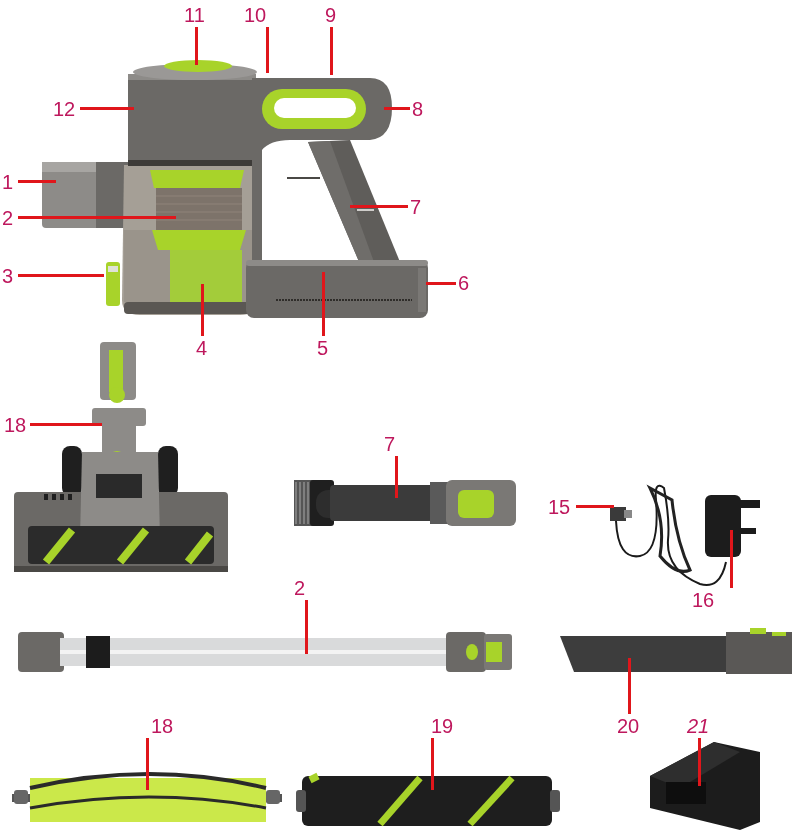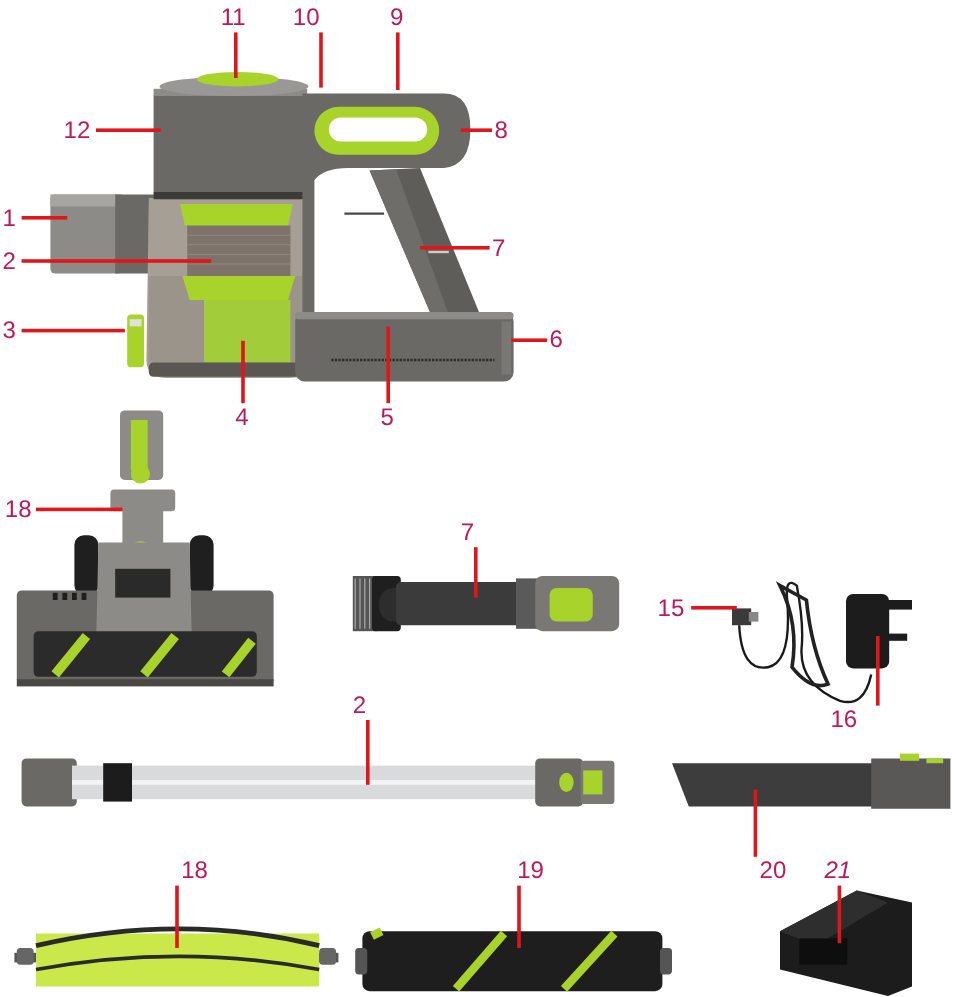--- a/index.html
+++ b/index.html
@@ -216,16 +216,16 @@
   <div class="callout-num" style="left:244px;top:5px;">10</div>
   <div class="callout-num" style="left:184px;top:5px;">11</div>
   <div class="callout-num" style="left:53px;top:99px;">12</div>
   <div class="callout-num" style="left:4px;top:415px;">18</div>
   <div class="callout-num" style="left:384px;top:434px;">7</div>
   <div class="callout-num" style="left:548px;top:497px;">15</div>
   <div class="callout-num" style="left:692px;top:590px;">16</div>
   <div class="callout-num" style="left:294px;top:578px;">2</div>
   <div class="callout-num" style="left:151px;top:716px;">18</div>
   <div class="callout-num" style="left:420px;top:716px;margin-left:11px;">19</div>
-  <div class="callout-num" style="left:633px;top:716px;text-align:center;">20</div>
+  <div class="callout-num" style="left:617px;top:716px;text-align:center;">20</div>
   <div class="callout-num" style="left:687px;top:716px;font-style:italic;">21</div>
 
 </div>
 
 </body></html>

